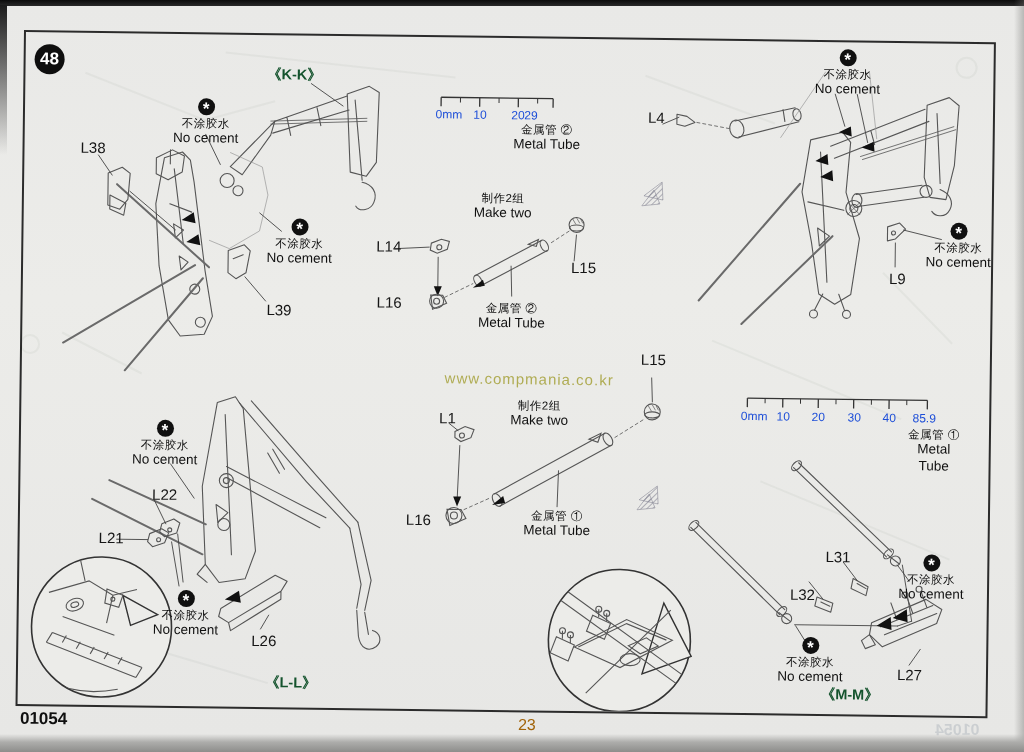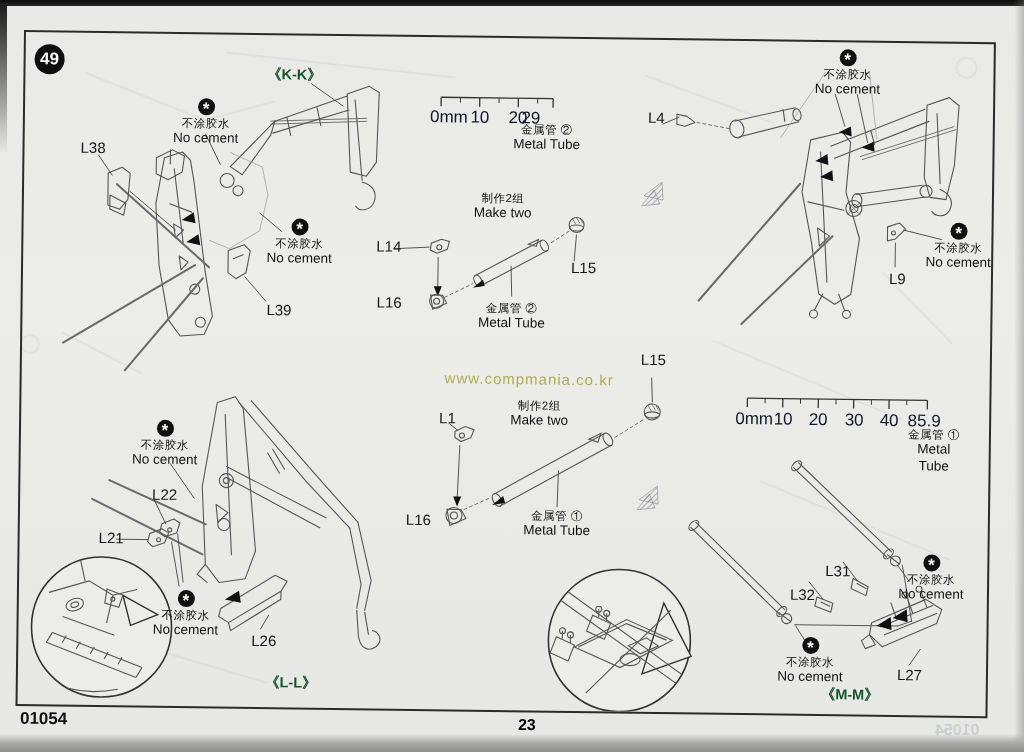--- a/index.html
+++ b/index.html
@@ -20,26 +20,26 @@
   .plabel{font-size:15px;color:#151515;white-space:nowrap}
   .view{font-size:14.5px;font-weight:700;color:#14532d;white-space:nowrap;transform:translateX(-50%)}
   .ctr{transform:translateX(-50%);text-align:center}
   .nc{width:116px;margin-left:-58px;text-align:center;line-height:1.12}
   .star{display:inline-flex;width:17px;height:17px;background:#101010;border-radius:50%;
         color:#fff;font-size:17px;font-weight:bold;line-height:1;align-items:center;justify-content:center;
         padding-top:3px;box-sizing:border-box}
   .cn{display:block;font-size:11.5px;color:#101010;letter-spacing:.5px}
   .en{display:block;font-size:13.5px;color:#101010}
   .mt{line-height:1.25}
-  .tick{font-size:17px;color:#0f172a;transform:translateX(-50%);white-space:nowrap}
+  .tick{font-size:12px;color:#1d4ed8;transform:translateX(-50%);white-space:nowrap}
   .step{width:30px;height:30px;background:#0e0e0e;border-radius:50%;color:#fff;
         font-size:17px;font-weight:bold;display:flex;align-items:center;justify-content:center}
   .wm{font-size:15px;color:#a6a23b;letter-spacing:1px;opacity:.85;white-space:nowrap}
   .kit{font-size:17px;font-weight:bold;color:#101010;transform:rotate(0.72deg)}
-  .pageno{font-size:16px;font-weight:bold;color:#000000;transform:rotate(0.72deg)}
+  .pageno{font-size:16px;font-weight:normal;color:#a16207;transform:rotate(0.72deg)}
   .ghostkit{font-size:16px;font-weight:bold;color:#6b7b8c;opacity:.22;transform:scale(-1,1) rotate(0.7deg)}
 </style>
 </head>
 <body>
 
 <div class="abs edge-top"></div>
 <div class="abs paper"></div>
 <div class="abs edge-left"></div>
 <div class="abs edge-right"></div>
 
@@ -285,21 +285,21 @@
       <path d="M435.3,60 l0,5 M473.9,60 l0,5 M512.5,60 l0,5" stroke-width="1"></path>
     </g>
     <g stroke="#333" stroke-width="1.3" fill="none">
       <path d="M726,357 L906,357"></path>
       <path d="M726,357 l0,9 M761.4,357 l0,9 M796.9,357 l0,9 M832.3,357 l0,9 M867.7,357 l0,9 M906,357 l0,9"></path>
       <path d="M743.7,357 l0,5 M779.1,357 l0,5 M814.6,357 l0,5 M850,357 l0,5 M885.4,357 l0,5" stroke-width="1"></path>
     </g>
   </svg>
 
   <div class="abs step" style="left:9px;top:12px">
-    <span>49</span>
+    <span>48</span>
   </div>
 
   <div class="abs view" style="left:269px;top:30px">《K-K》</div>
   <div class="abs view" style="left:273px;top:638px">《L-L》</div>
   <div class="abs view" style="left:832px;top:643px">《M-M》</div>
 
   <div class="abs nc" style="left:181px;top:64px">
     <span class="star">*</span>
     <span class="cn">不涂胶水</span>
     <span class="en">No cement</span>
@@ -346,21 +346,21 @@
   <div class="abs plabel" style="left:354px;top:257px">L16</div>
   <div class="abs plabel" style="left:548px;top:220px">L15</div>
   <div class="abs plabel" style="left:623px;top:69px">L4</div>
   <div class="abs plabel" style="left:866px;top:227px">L9</div>
   <div class="abs plabel" style="left:418px;top:372px">L1</div>
   <div class="abs plabel" style="left:386px;top:474px">L16</div>
   <div class="abs plabel" style="left:619px;top:311px">L15</div>
   <div class="abs plabel" style="left:132px;top:452px">L22</div>
   <div class="abs plabel" style="left:79px;top:496px">L21</div>
   <div class="abs plabel" style="left:233px;top:597px">L26</div>
-  <div class="abs plabel" style="left:806px;top:520px">L31</div>
+  <div class="abs plabel" style="left:806px;top:506px">L31</div>
   <div class="abs plabel" style="left:771px;top:544px">L32</div>
   <div class="abs plabel" style="left:879px;top:623px">L27</div>
 
   <div class="abs ctr mt" style="left:479px;top:153px">
     <span class="cn">制作2组</span>
     <span class="en">Make two</span>
   </div>
   <div class="abs ctr mt" style="left:518px;top:360px">
     <span class="cn">制作2组</span>
     <span class="en">Make two</span>

